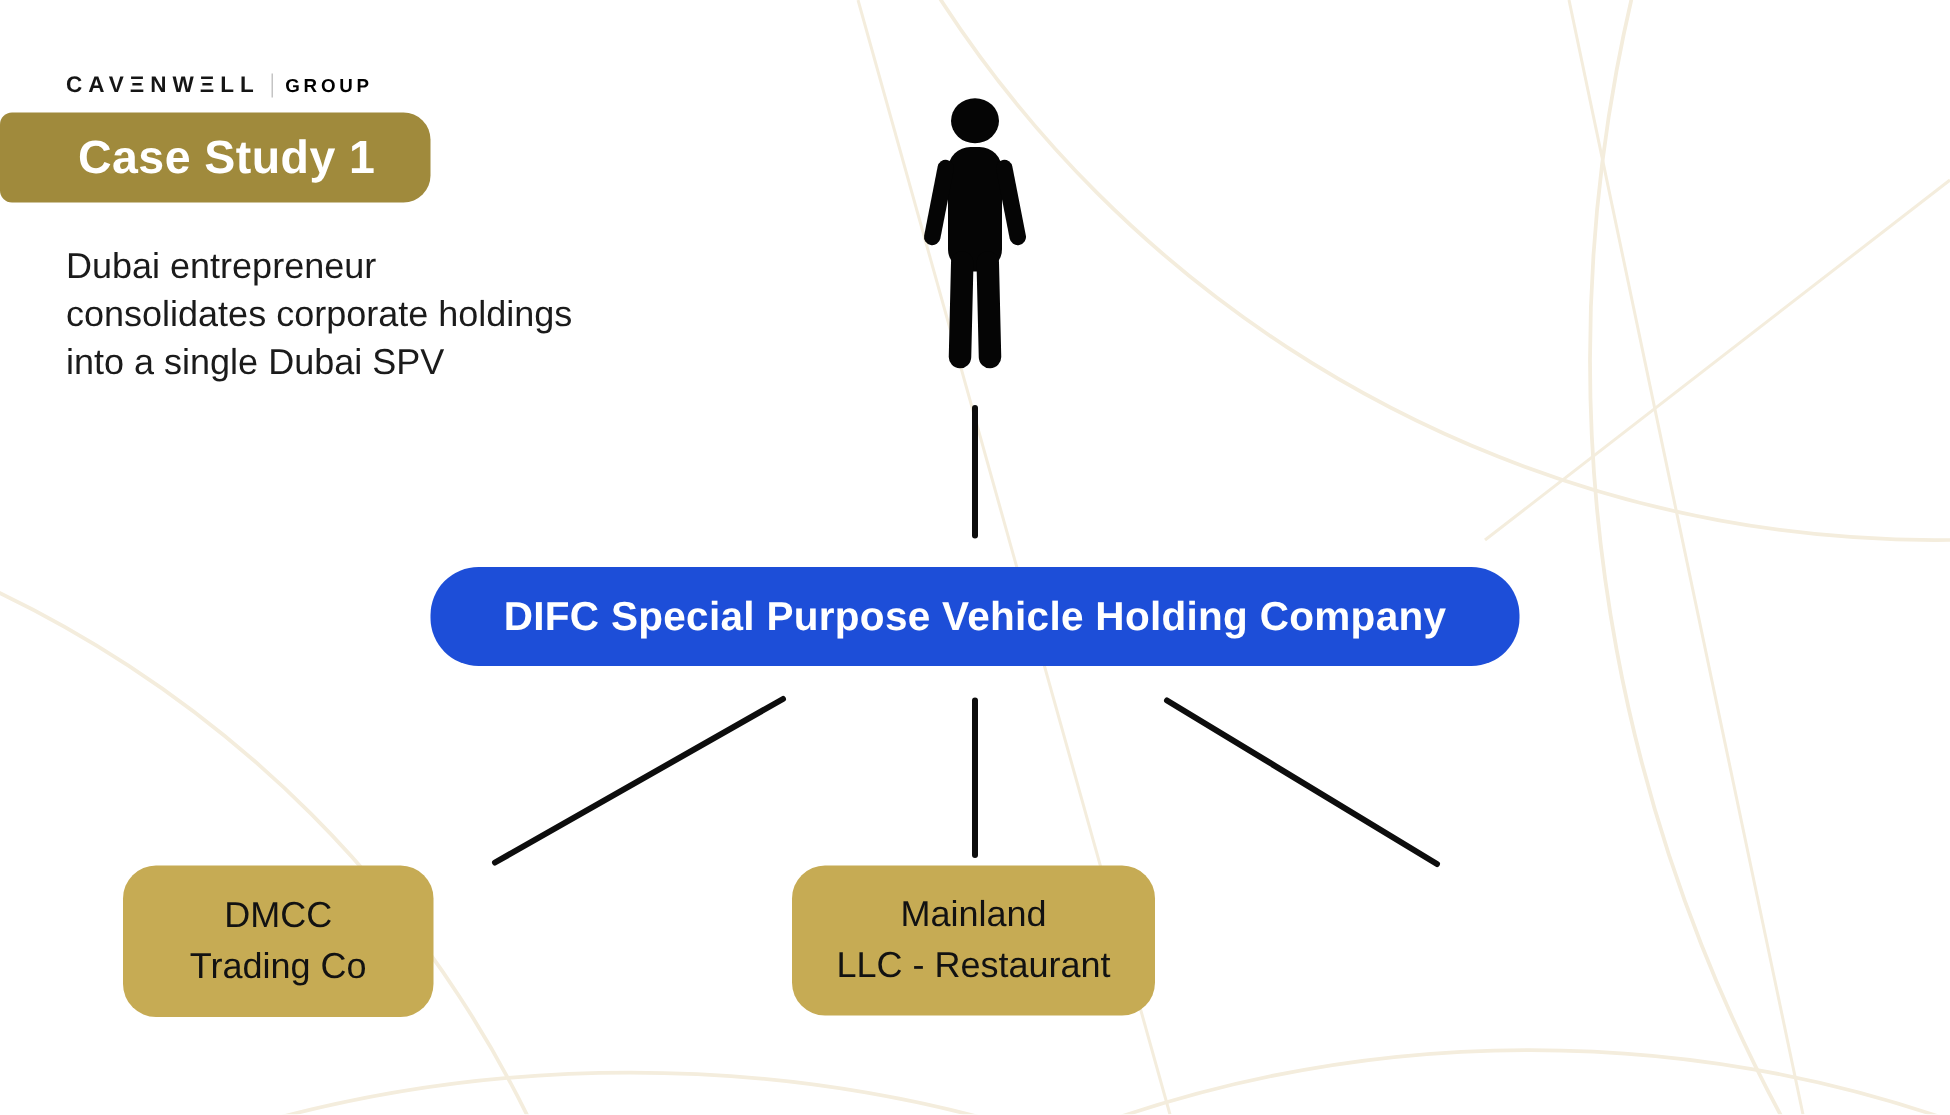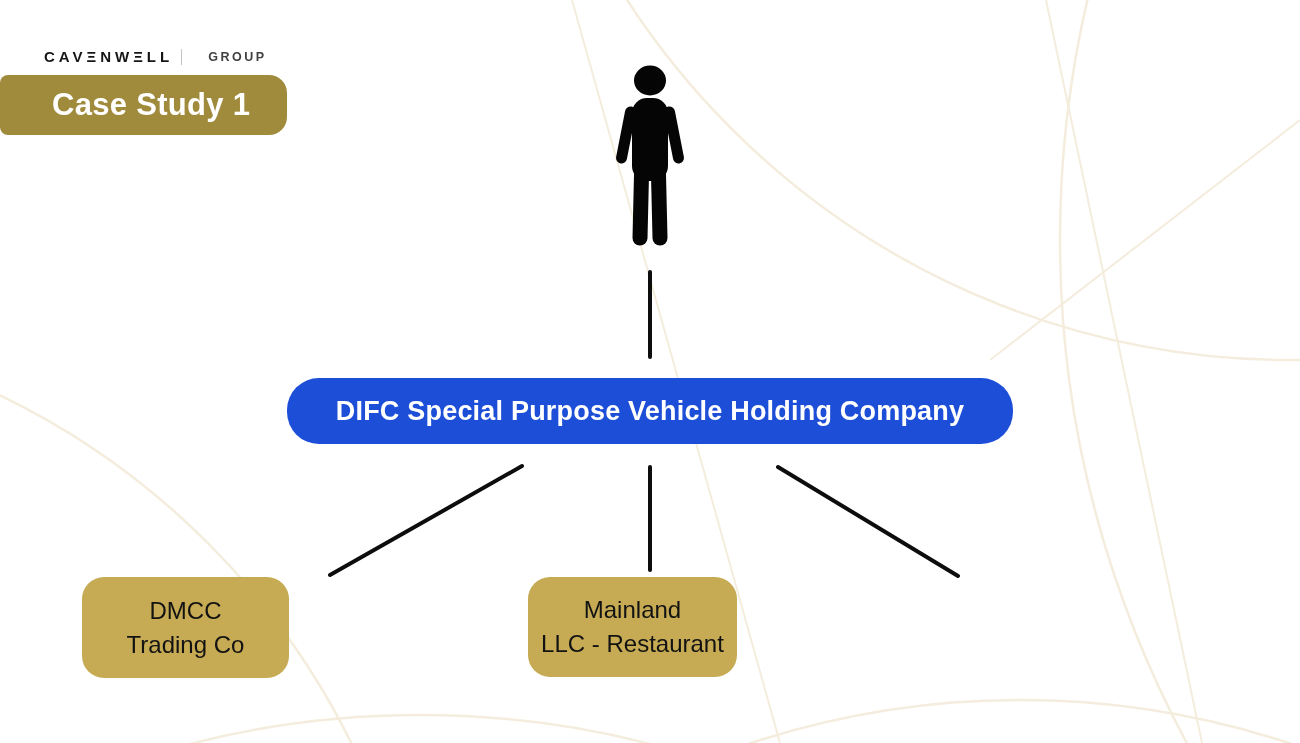--- a/index.html
+++ b/index.html
@@ -40,22 +40,21 @@
   }
   .brand .divider {
     width: 1px;
     height: 16px;
     background: #c4c4c4;
   }
   .brand .suffix {
     font-size: 12.5px;
     font-weight: 600;
     letter-spacing: 2.5px;
-    color: #404040;
-    margin-left: 18px;
+    color: #000000;
   }
   
   .badge {
     position: absolute;
     left: 0;
     top: 75px;
     width: 287px;
     height: 60px;
     background: #a08a3c;
     border-radius: 8px 18px 18px 8px;
@@ -131,21 +130,21 @@
     z-index: 3;
   }
   .child-node span {
     color: #121212;
     font-size: 24px;
     font-weight: 500;
     line-height: 34px;
     white-space: pre-line;
   }
   .child-1 { left: 82px;  top: 577px; width: 207px; height: 101px; }
-  .child-2 { left: 528px; top: 577px; width: 209px; height: 100px; }
+  .child-2 { left: 528px; top: 577px; width: 242px; height: 100px; }
   .child-3 { left: 968px; top: 578px; width: 249px; height: 100px; }
 </style>
 </head>
 <body>
 
 <div class="stage">
 
   <svg class="bg-curves" width="1300" height="743" viewBox="0 0 1300 743">
     <g fill="none" stroke="#f4eddd" stroke-width="2.5">
       <circle cx="420" cy="1640" r="925"></circle>
@@ -173,20 +172,23 @@
   <div class="brand">
     <span class="wordmark">CAVΞNWΞLL</span>
     <span class="divider"></span>
     <span class="suffix">GROUP</span>
   </div>
 
   <div class="badge">
     <span>Case Study 1</span>
   </div>
 
+  <div class="description">Dubai entrepreneur
+consolidates corporate holdings
+into a single Dubai SPV</div>
 
   <svg class="person" viewBox="0 0 100 186">
     <g fill="#050505" stroke="none">
       <ellipse cx="50" cy="15.5" rx="16" ry="15"></ellipse>
       <rect x="32" y="33" width="36" height="83" rx="15"></rect>
     </g>
     <g stroke="#050505" fill="none" stroke-linecap="round">
       <line x1="30.5" y1="47" x2="21.5" y2="93" stroke-width="11"></line>
       <line x1="69.5" y1="47" x2="78.5" y2="93" stroke-width="11"></line>
       <line x1="41.5" y1="110" x2="40" y2="173" stroke-width="15"></line>

